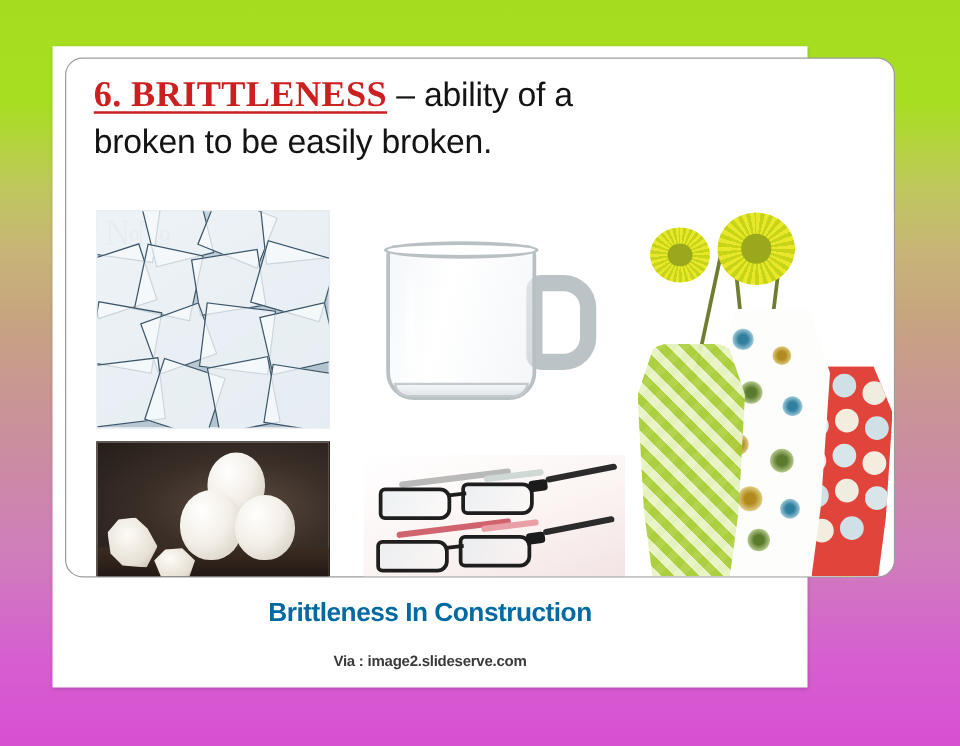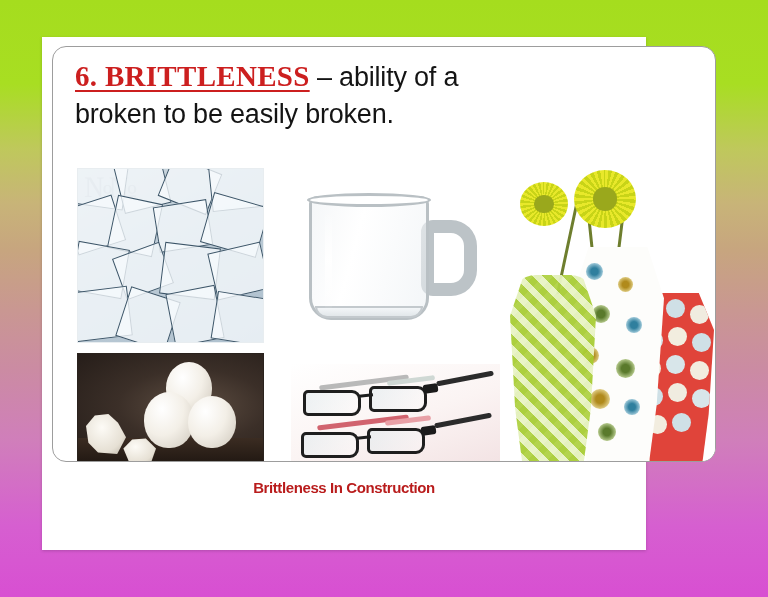--- a/index.html
+++ b/index.html
@@ -206,22 +206,22 @@
   .temple { position: absolute; height: 5px; border-radius: 3px; }
   .endpiece { position: absolute; width: 15px; height: 9px; border-radius: 3px; background: #1b1b1b; }
 
   
   .caption {
     position: absolute;
     left: 0; top: 442px; width: 100%;
     text-align: center;
     font-family: "Liberation Sans", sans-serif;
     font-weight: bold;
-    font-size: 15px;
-    color: #b91c1c;
+    font-size: 21px;
+    color: #0369a1;
     letter-spacing: -0.4px;
   }
   .attrib {
     position: absolute;
     left: 0; top: 485px; width: 100%;
     text-align: center;
     font-family: "Liberation Sans", sans-serif;
     font-weight: bold;
     font-size: 12px;
     color: #3a3a3a;
@@ -341,14 +341,15 @@
         <div class="lens" style="left:76px; top:12px; width:58px;"></div>
         <div class="bridge" style="left:66px; top:20px; width:14px; transform:rotate(-6deg);"></div>
         <div class="endpiece" style="left:130px; top:10px; transform:rotate(-8deg);"></div>
         <div class="temple" style="left:143px; top:2px; width:58px; background:#2b2b2b; transform:rotate(-11deg);"></div>
       </div>
     </div>
 
   </div>
 
   <div class="caption">Brittleness In Construction</div>
+  <div class="attrib">Via : image2.slideserve.com</div>
 
 </div>
 
 </body></html>

